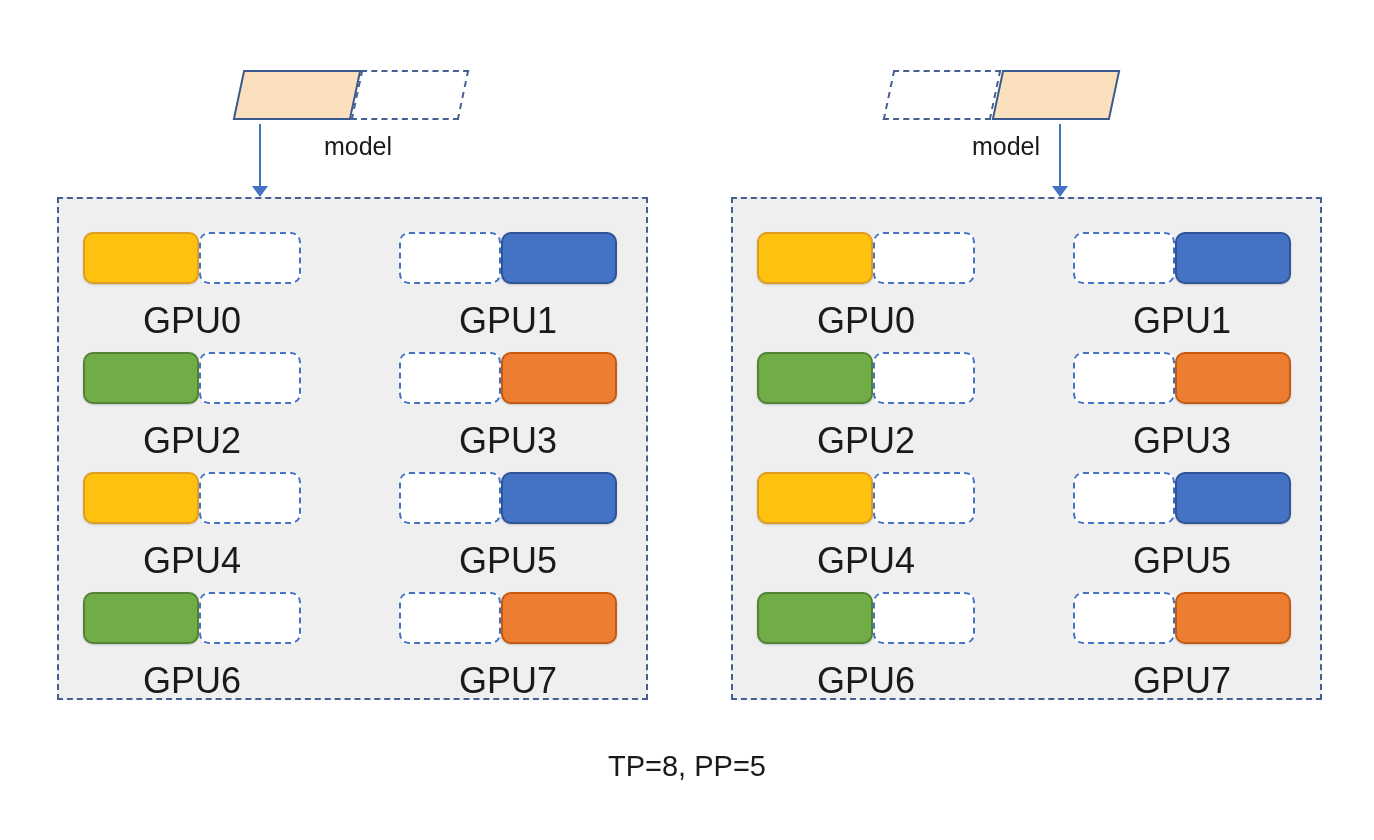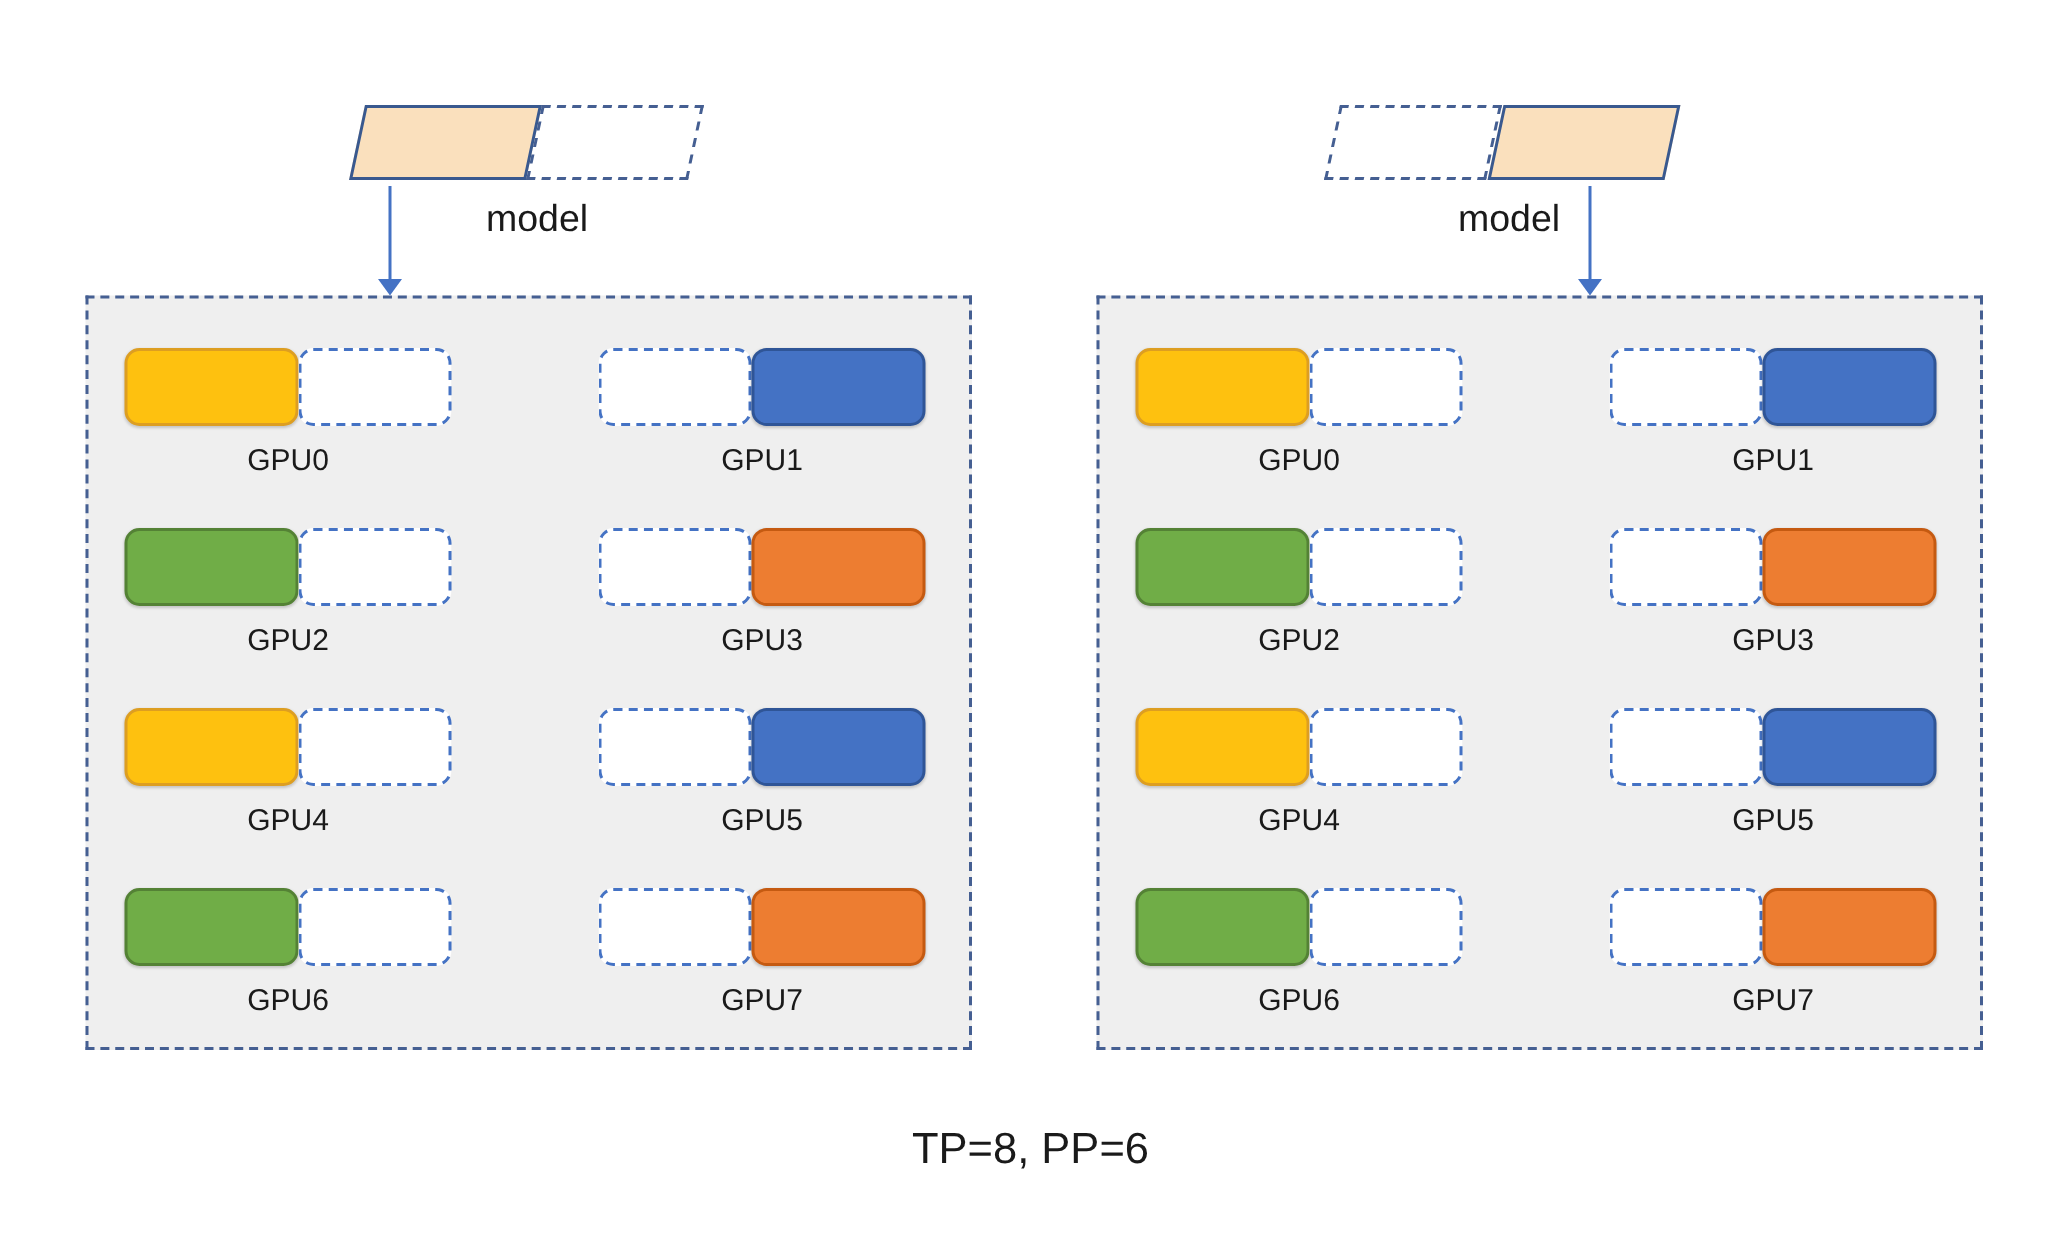--- a/index.html
+++ b/index.html
@@ -106,23 +106,23 @@
     border: 2px solid transparent;
     box-shadow: 0 1px 2px rgba(0,0,0,0.18);
   }
   .half.dashed {
     width: 102px;
     background: #ffffff;
     border: 2px dashed var(--dashed-block-border, #4472c4);
   }
   .gpu-label {
     width: 218px;
-    margin-top: 7px;
+    margin-top: 21px;
     text-align: center;
-    font-size: 20px;
+    font-size: 36px;
     line-height: 32px;
     color: var(--text, #1a1a1a);
   }
 
   
   .caption {
     position: absolute;
     top: 748px;
     left: 0;
     width: 100%;
@@ -265,14 +265,14 @@
           <div class="gpu" style="left: 340px; top: 393px;">
     <div class="pair right">
       <div class="half solid" style="background: rgb(237, 125, 49); border-color: rgb(197, 90, 17);"></div>
       <div class="half dashed"></div>
     </div>
     <div class="gpu-label">GPU7</div>
   </div>
         </div>
   </div>
     </div>
-  <div class="caption">TP=8, PP=6</div>
+  <div class="caption">TP=8, PP=5</div>
 </div>
 
 </body></html>

